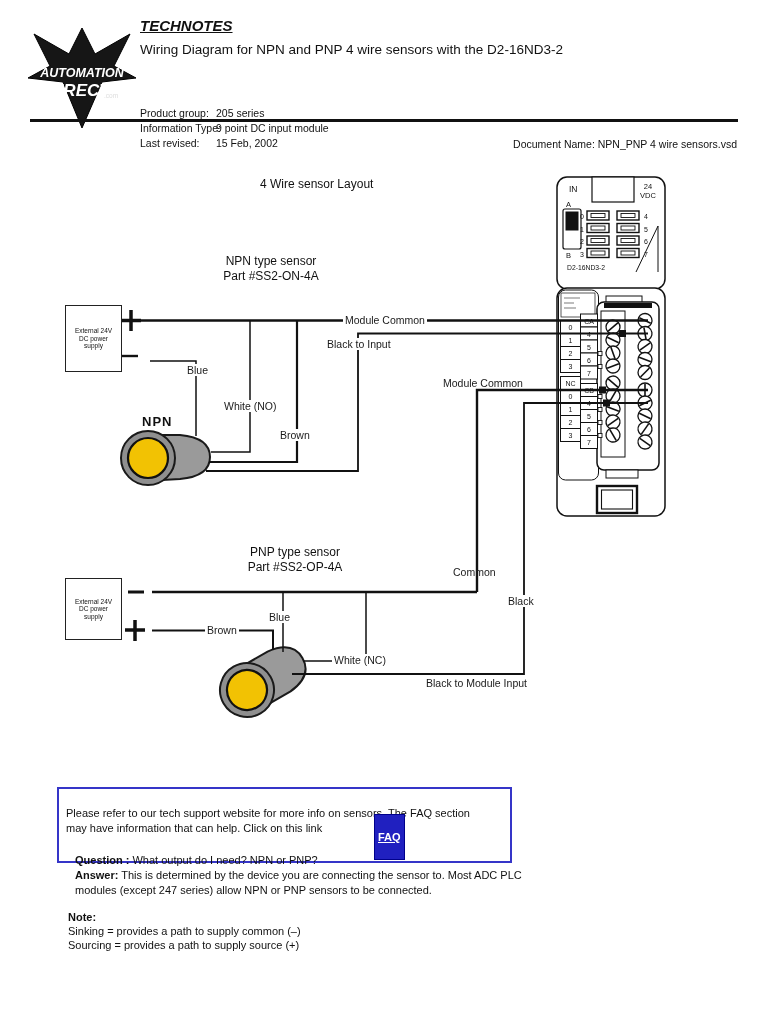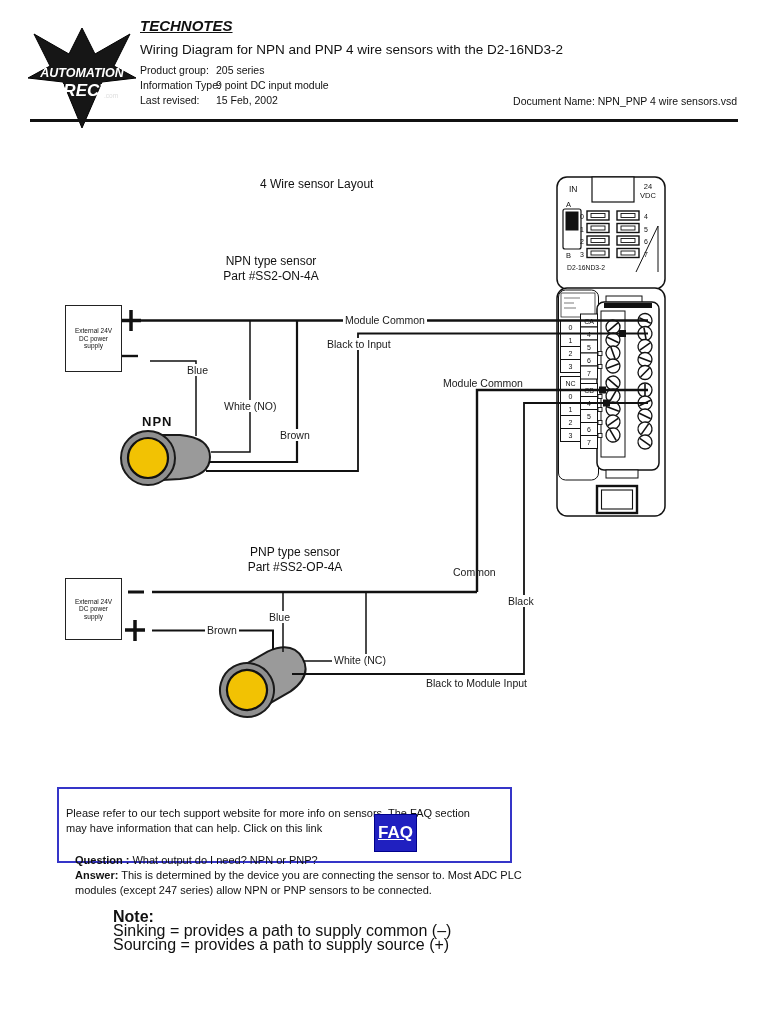--- a/index.html
+++ b/index.html
@@ -8,32 +8,32 @@
   #wiresvg{position:absolute;left:0;top:0;z-index:1;pointer-events:none;}
   .ov{position:absolute;z-index:2;white-space:nowrap;}
   .lbl{font-size:10.5px;color:#1a1a1a;}
   .bg{background:#fff;padding:0 2px;}
   .tiny{font-size:6.5px;line-height:7.5px;text-align:center;white-space:pre-line;}
   .psu{position:absolute;z-index:2;border:1px solid #222;background:#fff;
        display:flex;align-items:center;justify-content:center;}
   .ctr{text-align:center;font-size:12px;line-height:14.5px;}
   .technotes{font-size:15px;font-weight:bold;font-style:italic;text-decoration:underline;}
   .doctitle{font-size:13.5px;}
-  .meta{font-size:10.5px;line-height:15px;}
+  .meta{font-size:10.5px;line-height:15px;margin-top:43px;}
   .meta .ml{display:inline-block;width:76px;}
   .rule{position:absolute;left:30px;top:119px;width:708px;height:3px;background:#111;z-index:2;}
   .npnname{font-size:13px;letter-spacing:1px;font-weight:bold;}
   .notice{position:absolute;left:57px;top:787px;width:437px;height:38px;z-index:2;
           border:2px solid #3535c8;padding:17px 7px;font-size:11px;line-height:15px;color:#111;}
   .faq{position:absolute;left:374px;top:814px;z-index:3;background:#2020c0;color:#fff;
-       font-size:17px;font-weight:bold;padding:8px 3px;border:1px solid #00008b;
+       font-size:11px;font-weight:bold;padding:16px 3px;border:1px solid #00008b;
        text-decoration:underline;cursor:pointer;}
   .qa{position:absolute;left:75px;top:853px;width:452px;z-index:2;font-size:11px;line-height:15px;white-space:normal;}
   .qa b{font-weight:bold;}
-  .note{position:absolute;left:68px;top:910px;z-index:2;font-size:16px;line-height:14px;margin-left:45px;}
+  .note{position:absolute;left:68px;top:910px;z-index:2;font-size:11px;line-height:14px;}
   .note .nl{font-weight:bold;}
 </style>
 </head>
 <body>
 
 <div id="page">
 
   <svg class="ov" style="left:24px;top:18px;z-index:2" width="116" height="114" viewBox="0 0 116 114">
     <path d="M10,16 L45,36 L58,10 L71,36 L106,16 L90,48 L112,60 L78,64 L58,110 L39,64 L4,60 L26,48 Z" fill="#161616" stroke="#000" stroke-width="1"></path>
     <text x="58" y="59" text-anchor="middle" font-size="12.5" font-style="italic" font-weight="bold" fill="#ffffff">AUTOMATION</text>

